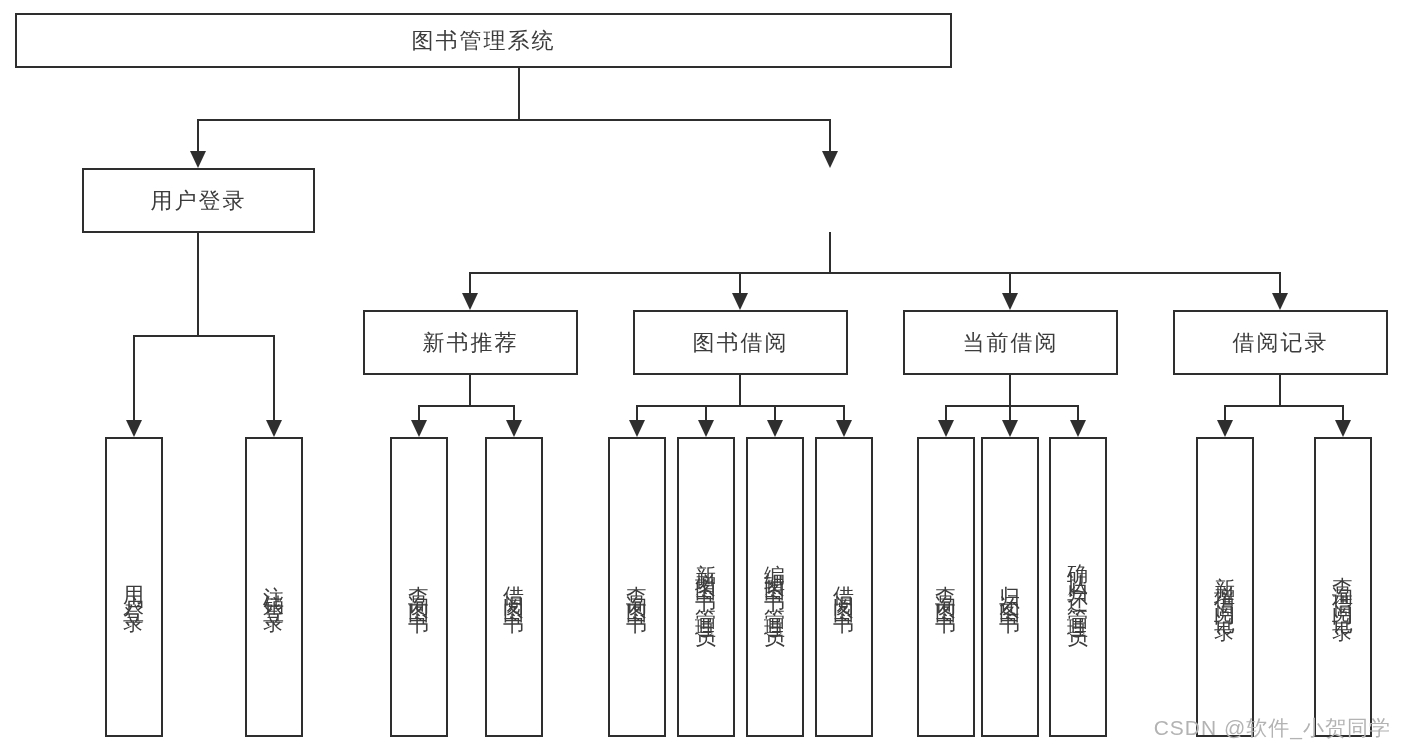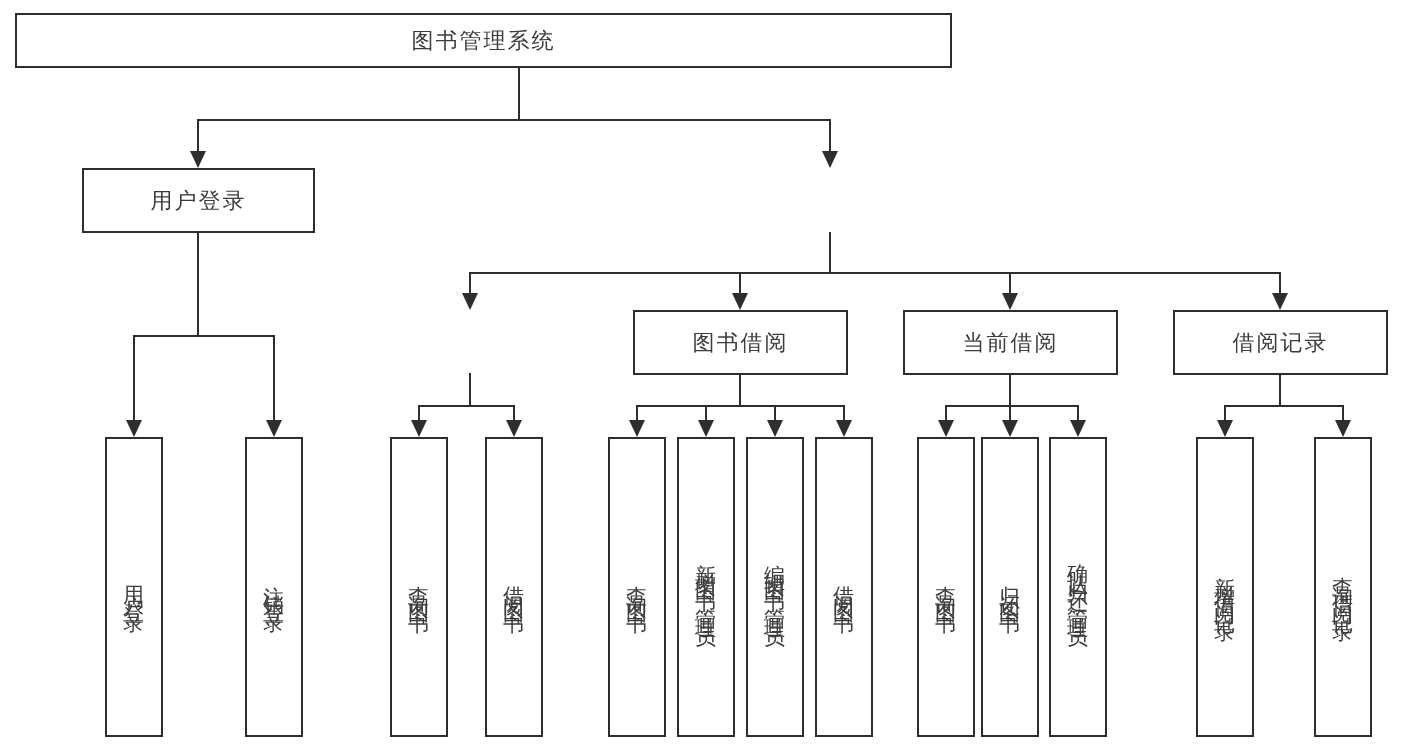--- a/index.html
+++ b/index.html
@@ -36,20 +36,23 @@
 
   <div class="box root hbox">
     <span>图书管理系统</span>
   </div>
 
   <div class="box hbox" style="left:82px; top:168px; width:233px; height:65px;">
     <span>用户登录</span>
   </div>
 
 
+  <div class="box hbox" style="left:363px; top:310px; width:215px; height:65px;">
+    <span>新书推荐</span>
+  </div>
 
   <div class="box hbox" style="left:633px; top:310px; width:215px; height:65px;">
     <span>图书借阅</span>
   </div>
 
   <div class="box hbox" style="left:1173px; top:310px; width:215px; height:65px;">
     <span>借阅记录</span>
   </div>
 
   <div class="box hbox" style="left:903px; top:310px; width:215px; height:65px;">
@@ -152,14 +155,15 @@
   <div class="vl" style="left:1077px; top:405px; height:16px;"></div>
   <div class="arr" style="left:1070px; top:420px;"></div>
 
   <div class="vl" style="left:1279px; top:373px; height:33px;"></div>
   <div class="hl" style="left:1224px; top:405px; width:120px;"></div>
   <div class="vl" style="left:1224px; top:405px; height:16px;"></div>
   <div class="arr" style="left:1217px; top:420px;"></div>
   <div class="vl" style="left:1342px; top:405px; height:16px;"></div>
   <div class="arr" style="left:1335px; top:420px;"></div>
 
+  <div class="watermark">CSDN @软件_小贺同学</div>
 
 </div>
 
 </body></html>

